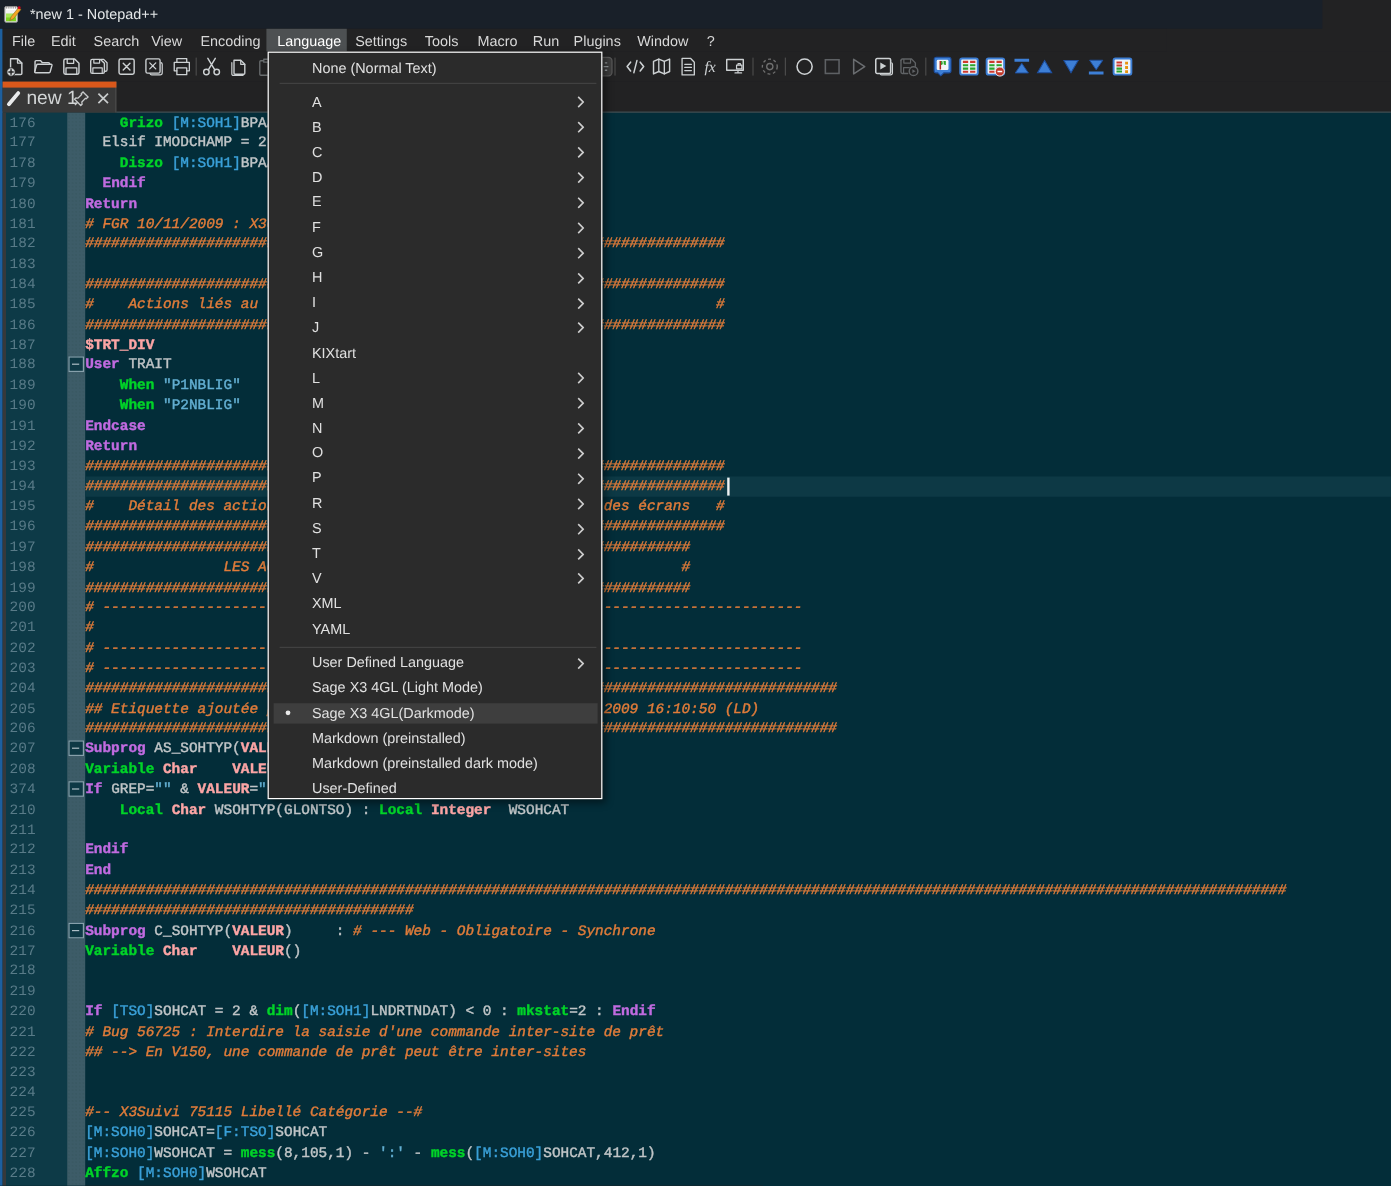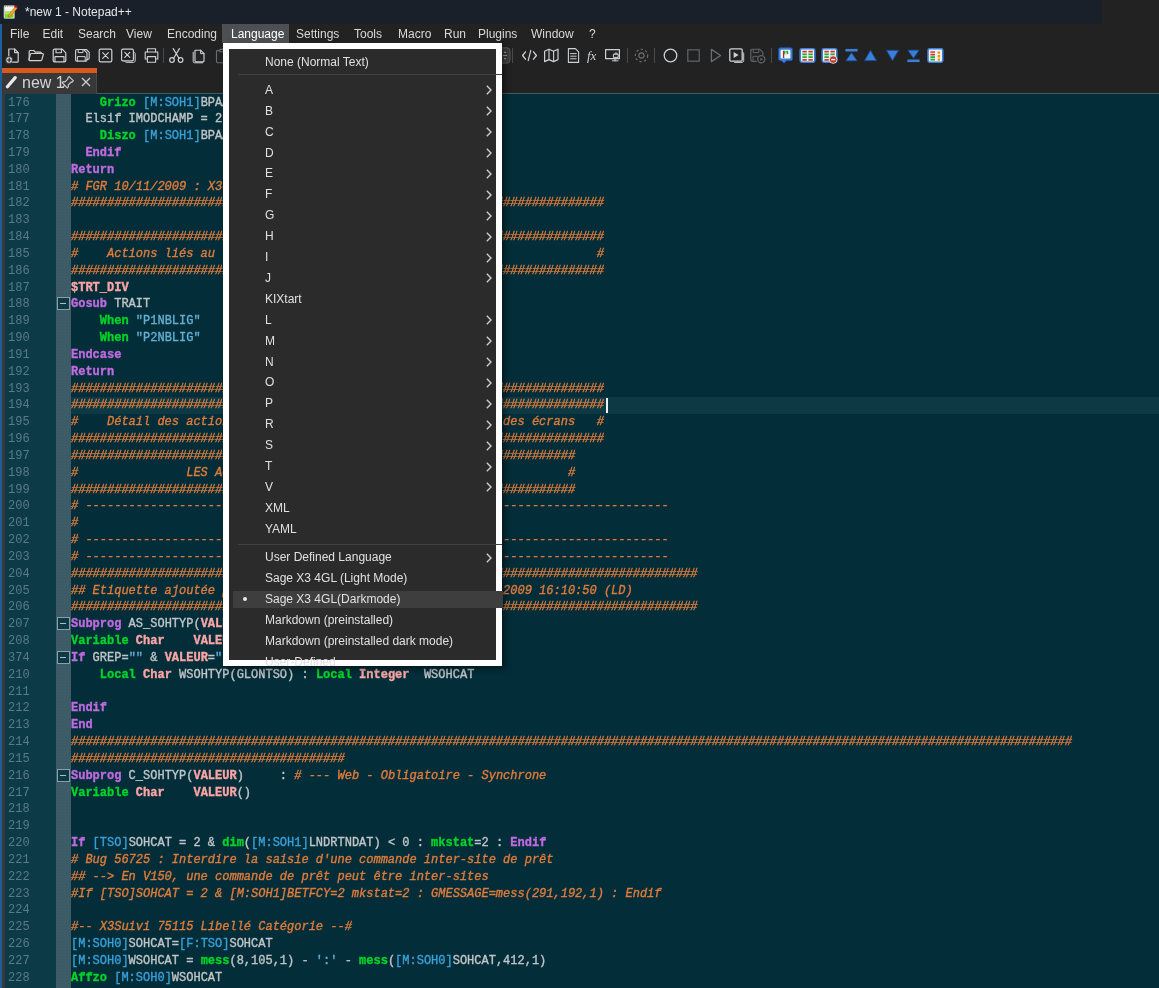--- a/index.html
+++ b/index.html
@@ -34,21 +34,21 @@
 .cl i.g{color:#c0c5c7;}
 .cl i.k{color:#00d428;font-weight:bold;}
 .cl i.p{color:#c16be0;font-weight:bold;}
 .cl i.c{color:#fca5a5;font-weight:bold;}
 .cl i.b{color:#3aa0d8;}
 .cl i.s{color:#63afd2;}
 .cl i.m{color:#e07c3a;font-style:italic;}
 .fm{position:absolute;left:56.5px;width:13px;height:13px;border:1px solid #87a0ab;background:#0e3945;z-index:5;}
 .fm:after{content:"";position:absolute;left:2.5px;top:5px;width:6px;height:1px;background:#aebfc6;}
 .menu{position:absolute;left:223px;top:43px;width:279px;height:623px;background:#2b2b2b;
- border:6px solid #ffffff;box-shadow:3px 3px 6px rgba(0,0,0,0.45);z-index:50;}
+ border:1px solid #ffffff;box-shadow:3px 3px 6px rgba(0,0,0,0.45);z-index:50;}
 .mit{position:absolute;left:36px;height:19px;line-height:19px;font-size:12px;color:#e0e0e0;white-space:pre;}
 .mar{position:absolute;left:257px;width:6px;height:10px;}
 .mar svg{display:block;}
 .mhl{position:absolute;left:4px;width:270px;height:17.5px;background:#3e3e3e;}
 .mbul{position:absolute;left:13.5px;width:4px;height:4px;border-radius:50%;background:#eaeaea;}
 .msep{position:absolute;left:9px;width:264px;height:1px;background:#414141;}
 svg{display:block;}
 </style></head>
 <body>
 <div id="app">
@@ -269,21 +269,21 @@
       <div class="cl" style="top:118.31px"></div>
       <div class="ln" style="top:135.14px">184</div>
       <div class="cl" style="top:135.14px"><i class="m">##########################################################################</i></div>
       <div class="ln" style="top:151.97px">185</div>
       <div class="cl" style="top:151.97px"><i class="m">#    Actions liés au traitement du pied de commande                      #</i></div>
       <div class="ln" style="top:168.80px">186</div>
       <div class="cl" style="top:168.80px"><i class="m">##########################################################################</i></div>
       <div class="ln" style="top:185.63px">187</div>
       <div class="cl" style="top:185.63px"><i class="c">$TRT_DIV</i></div>
       <div class="ln" style="top:202.46px">188</div>
-      <div class="cl" style="top:202.46px"><i class="p">Gosub</i><i class="g"> TRAIT</i></div>
+      <div class="cl" style="top:202.46px"><i class="p">User</i><i class="g"> TRAIT</i></div>
       <div class="ln" style="top:219.29px">189</div>
       <div class="cl" style="top:219.29px"><i class="g">    </i><i class="k">When</i><i class="g"> </i><i class="s">"P1NBLIG"</i></div>
       <div class="ln" style="top:236.12px">190</div>
       <div class="cl" style="top:236.12px"><i class="g">    </i><i class="k">When</i><i class="g"> </i><i class="s">"P2NBLIG"</i></div>
       <div class="ln" style="top:252.95px">191</div>
       <div class="cl" style="top:252.95px"><i class="p">Endcase</i></div>
       <div class="ln" style="top:269.78px">192</div>
       <div class="cl" style="top:269.78px"><i class="p">Return</i></div>
       <div class="ln" style="top:286.61px">193</div>
       <div class="cl" style="top:286.61px"><i class="m">##########################################################################</i></div>
@@ -337,21 +337,20 @@
       <div class="ln" style="top:707.36px">218</div>
       <div class="cl" style="top:707.36px"></div>
       <div class="ln" style="top:724.19px">219</div>
       <div class="ln" style="top:741.02px">220</div>
       <div class="cl" style="top:741.02px"><i class="p">If</i><i class="g"> </i><i class="b">[TSO]</i><i class="g">SOHCAT = 2 &amp; </i><i class="k">dim</i><i class="g">(</i><i class="b">[M:SOH1]</i><i class="g">LNDRTNDAT) &lt; 0 : </i><i class="k">mkstat</i><i class="g">=2 : </i><i class="p">Endif</i></div>
       <div class="ln" style="top:757.85px">221</div>
       <div class="cl" style="top:757.85px"><i class="m"># Bug 56725 : Interdire la saisie d'une commande inter-site de prêt</i></div>
       <div class="ln" style="top:774.68px">222</div>
       <div class="cl" style="top:774.68px"><i class="m">## --&gt; En V150, une commande de prêt peut être inter-sites</i></div>
       <div class="ln" style="top:791.51px">223</div>
-      <div class="cl" style="top:791.51px"><i class="m">#If [TSO]SOHCAT = 2 &amp; [M:SOH1]BETFCY=2 mkstat=2 : GMESSAGE=mess(291,192,1) : Endif</i></div>
       <div class="ln" style="top:808.34px">224</div>
       <div class="cl" style="top:808.34px"></div>
       <div class="ln" style="top:825.17px">225</div>
       <div class="cl" style="top:825.17px"><i class="m">#-- X3Suivi 75115 Libellé Catégorie --#</i></div>
       <div class="ln" style="top:842.00px">226</div>
       <div class="cl" style="top:842.00px"><i class="b">[M:SOH0]</i><i class="g">SOHCAT=</i><i class="b">[F:TSO]</i><i class="g">SOHCAT</i></div>
       <div class="ln" style="top:858.83px">227</div>
       <div class="cl" style="top:858.83px"><i class="b">[M:SOH0]</i><i class="g">WSOHCAT = </i><i class="k">mess</i><i class="g">(8,105,1) - </i><i class="s">':'</i><i class="g"> - </i><i class="k">mess</i><i class="g">(</i><i class="b">[M:SOH0]</i><i class="g">SOHCAT,412,1)</i></div>
       <div class="ln" style="top:875.66px">228</div>
       <div class="cl" style="top:875.66px"><i class="k">Affzo</i><i class="g"> </i><i class="b">[M:SOH0]</i><i class="g">WSOHCAT</i></div>

